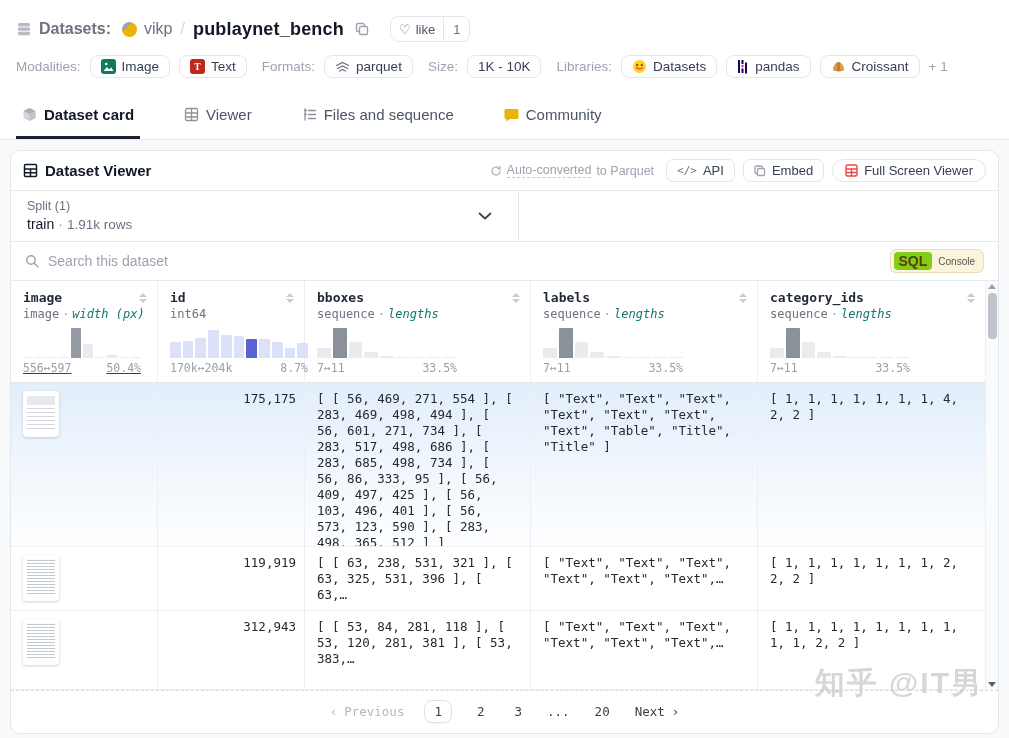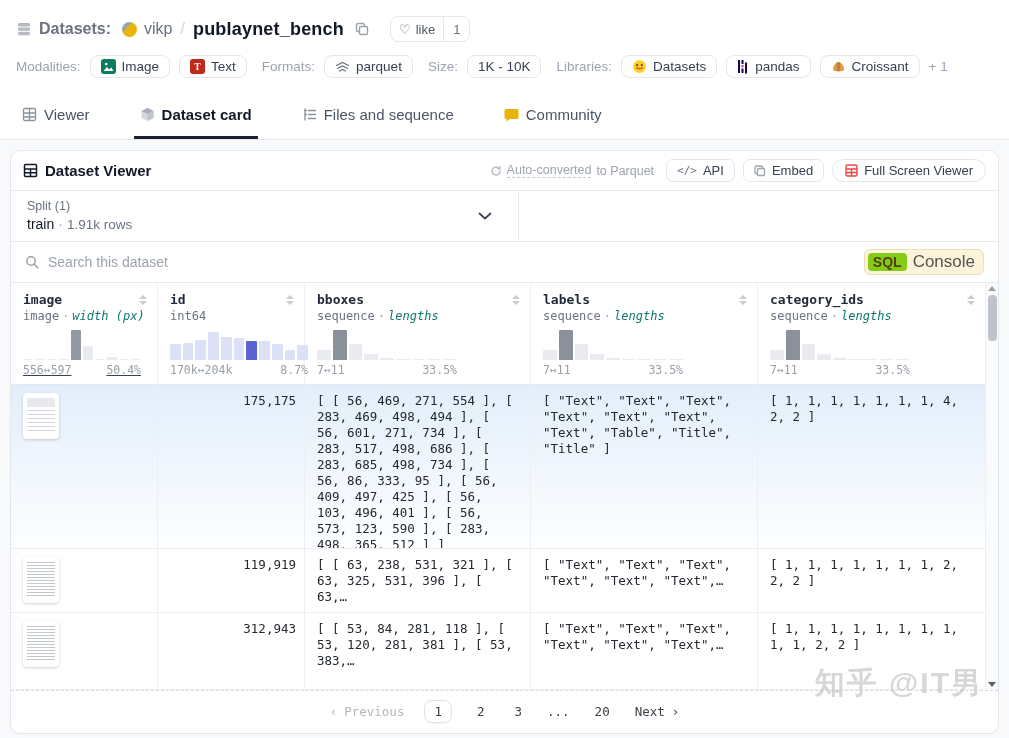--- a/index.html
+++ b/index.html
@@ -63,21 +63,21 @@
   .split-val .rows { color:#6b7280; font-size:13.5px; }
   .split-chev { position:absolute; right:26px; top:50%; transform:translateY(-50%); }
 
   .search-row { display:flex; align-items:center; gap:9px; padding:7px 14px; border-bottom:1px solid #e7e9ed; flex-shrink:0; }
   .search-input { flex:1; border:none; outline:none; font-size:14px; color:#374151;
     font-family:"Liberation Sans", sans-serif; }
   .search-input::placeholder { color:#9ca3af; }
   .sql-pill { display:flex; align-items:center; gap:6px; background:#fbf3da; border:1px solid #eadfb8;
     border-radius:6px; padding:2px 8px 2px 3px; cursor:pointer; }
   .sql-chip { background:#84cc16; color:#52400a; font-size:14px; font-weight:700; border-radius:4px; padding:1px 5px; }
-  .console-label { font-size:17px; color:#57534e; }
+  .console-label { font-size:10px; color:#57534e; }
 
   
   .table-wrap { flex:1; min-height:0; position:relative; overflow:hidden; }
   .tbl { margin-right:13px; display:flex; flex-direction:column; height:100%; }
   .grid { display:grid; grid-template-columns:147px 147px 226px 227px 1fr; }
   .hcell { padding:9px 10px 7px 12px; border-right:1px solid #edeff2; border-bottom:1px solid #e4e7eb; }
   .hcell:last-child { border-right:none; }
   .hname-row { display:flex; align-items:center; justify-content:space-between; }
   .hname { font-family:"DejaVu Sans Mono", monospace; font-size:13px; font-weight:700; color:#1f2937; }
   .sort { display:flex; flex-direction:column; gap:2px; cursor:pointer; }
@@ -234,38 +234,38 @@
               <path d="M5.5 4.2C6.2 3.5 7 3 7.5 3s1.3.5 2 1.2c-.6 1.5-.6 5.5 0 7.8-.6.2-1.3.3-2 .3s-1.4-.1-2-.3c.6-2.3.6-6.3 0-7.8z" fill="#c77f33"></path>
             </svg>
         </span>
         <span>Croissant</span>
       </span>
       <span class="more-label">+ 1</span>
     </div>
   </div>
 
   <div class="tabs">
-    <div class="tab">
-      <span>
-        <svg width="15" height="15" viewBox="0 0 15 15" fill="none" stroke="#8b929c" stroke-width="1.3">
-            <rect x="1.5" y="1.5" width="12" height="12" rx="1.5"></rect>
-            <path d="M1.5 6h12M1.5 10h12M7.5 1.5v12"></path>
-          </svg>
-      </span>
-      <span>Viewer</span>
-    </div>
     <div class="tab active">
       <span>
         <svg width="15" height="15" viewBox="0 0 15 15">
             <path d="M7.5 1l6 3v7l-6 3-6-3V4z" fill="#d3d7dd"></path>
             <path d="M7.5 1l6 3-6 3-6-3z" fill="#aab0b9"></path>
             <path d="M7.5 7v7l6-3V4z" fill="#c0c5cc"></path>
           </svg>
       </span>
       <span>Dataset card</span>
+    </div>
+    <div class="tab">
+      <span>
+        <svg width="15" height="15" viewBox="0 0 15 15" fill="none" stroke="#8b929c" stroke-width="1.3">
+            <rect x="1.5" y="1.5" width="12" height="12" rx="1.5"></rect>
+            <path d="M1.5 6h12M1.5 10h12M7.5 1.5v12"></path>
+          </svg>
+      </span>
+      <span>Viewer</span>
     </div>
     <div class="tab">
       <span>
         <svg width="15" height="15" viewBox="0 0 15 15" fill="none" stroke="#8b929c" stroke-width="1.3" stroke-linecap="round">
             <path d="M3 2v11"></path>
             <path d="M6.5 3.5h7M6.5 7.5h7M6.5 11.5h7"></path>
             <path d="M3 3.5h1.5M3 7.5h1.5"></path>
           </svg>
       </span>
       <span>Files and sequence</span>

